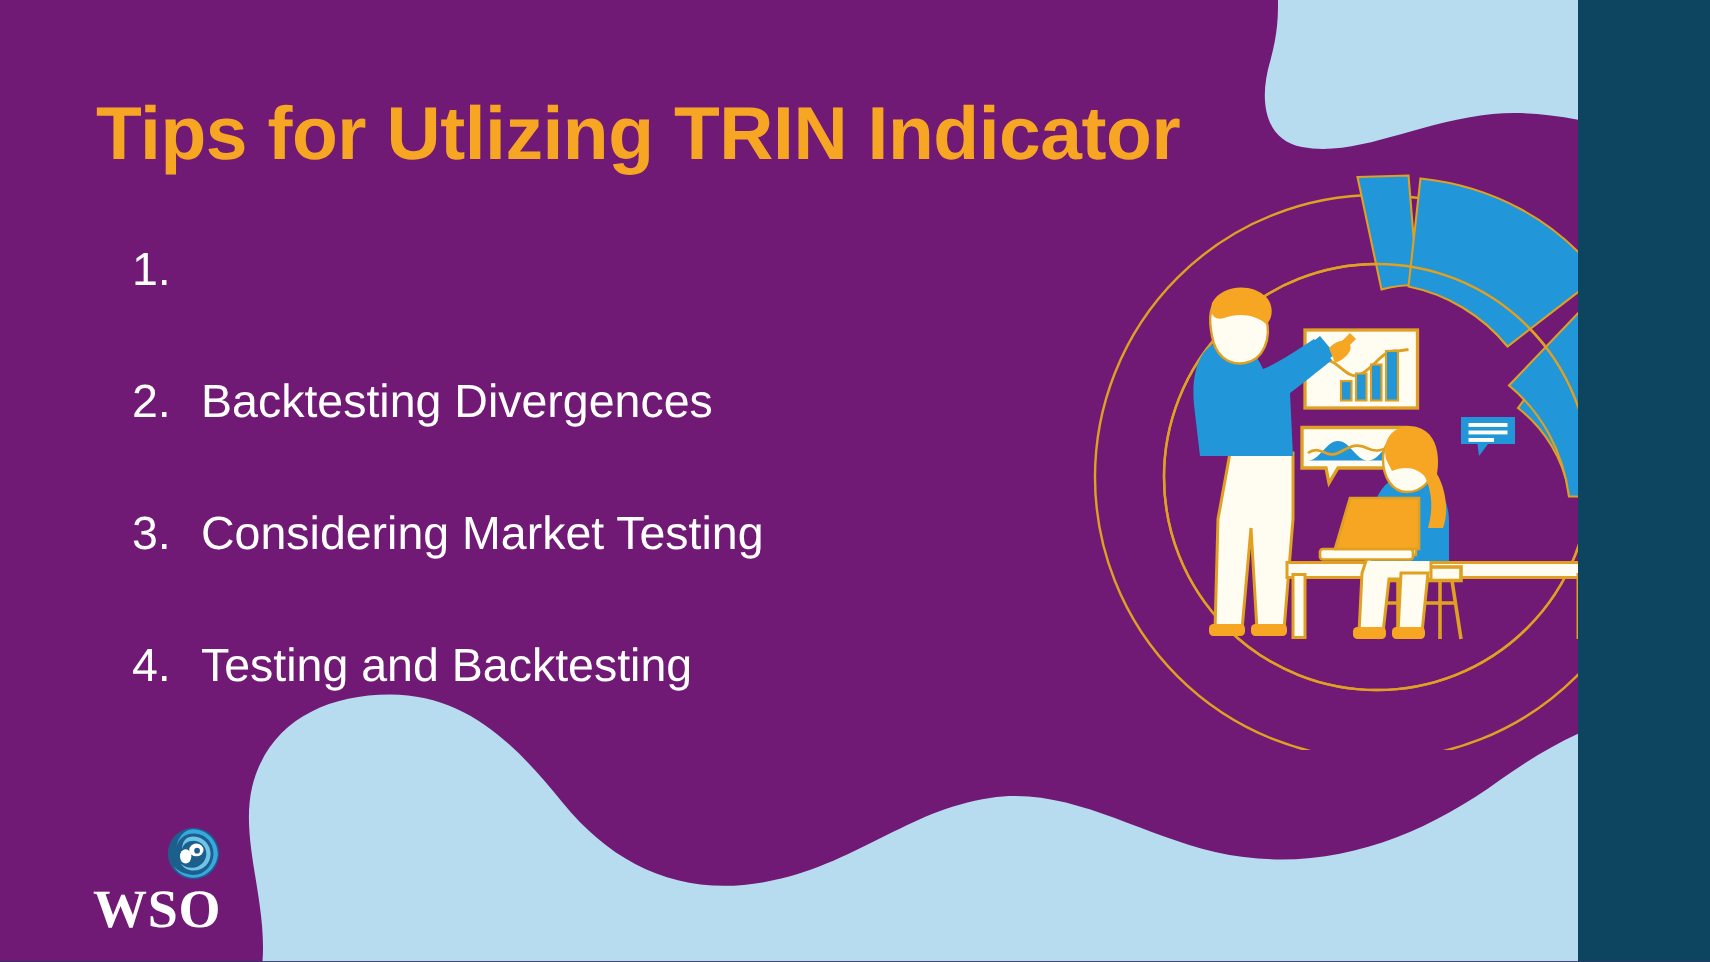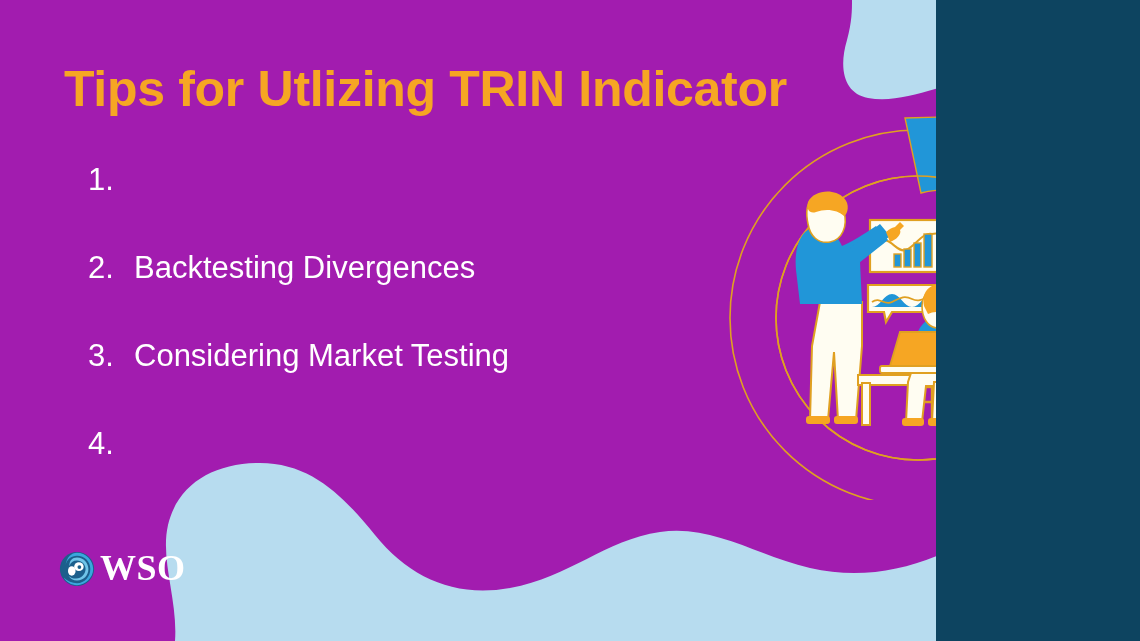--- a/index.html
+++ b/index.html
@@ -5,23 +5,23 @@
   html, body {
     margin: 0;
     padding: 0;
     background: #0d4460;
   }
   body {
     font-family: "Liberation Sans", sans-serif;
   }
   .slide {
     position: relative;
-    width: 936px;
+    width: 1052px;
     height: 641px;
-    background: #a21caf;
+    background: #701a75;
     overflow: hidden;
   }
   .bg-layer {
     position: absolute;
     left: 0; top: 0;
     width: 1140px;
     height: 641px;
     pointer-events: none;
   }
   .illustration {
@@ -60,22 +60,23 @@
     flex: 0 0 46px;
   }
   .list-label {
     white-space: nowrap;
   }
   .logo {
     position: absolute;
     left: 58px;
     top: 550px;
     display: flex;
-    align-items: flex-start;
+    align-items: flex-end;
     height: 42px;
+    flex-direction: column;
   }
   .logo-mark {
     width: 38px;
     height: 38px;
     flex: 0 0 38px;
   }
   .logo-text {
     font-family: "Liberation Serif", serif;
     color: #ffffff;
     font-size: 36px;
@@ -104,20 +105,21 @@
     <div class="list-item">
       <span class="list-num">2.</span>
       <span class="list-label">Backtesting Divergences</span>
     </div>
     <div class="list-item">
       <span class="list-num">3.</span>
       <span class="list-label">Considering Market Testing</span>
     </div>
     <div class="list-item">
       <span class="list-num">4.</span>
+      <span class="list-label">Testing and Backtesting</span>
     </div>
   </div>
 
   <svg class="illustration" viewBox="0 0 440 410" width="440" height="410">
 
     <circle cx="218" cy="228" r="188" fill="none" stroke="#E0A021" stroke-width="1.6"></circle>
     <circle cx="218" cy="228" r="142" fill="none" stroke="#E0A021" stroke-width="1.6"></circle>
 
     <g>
 

